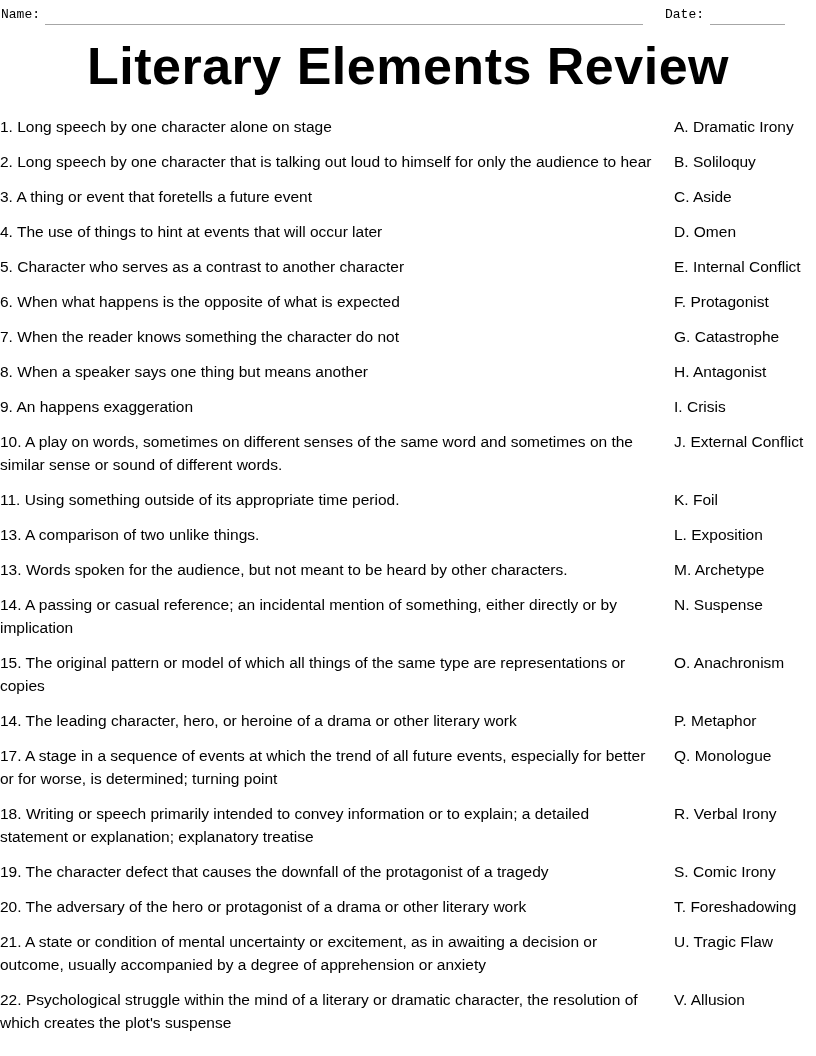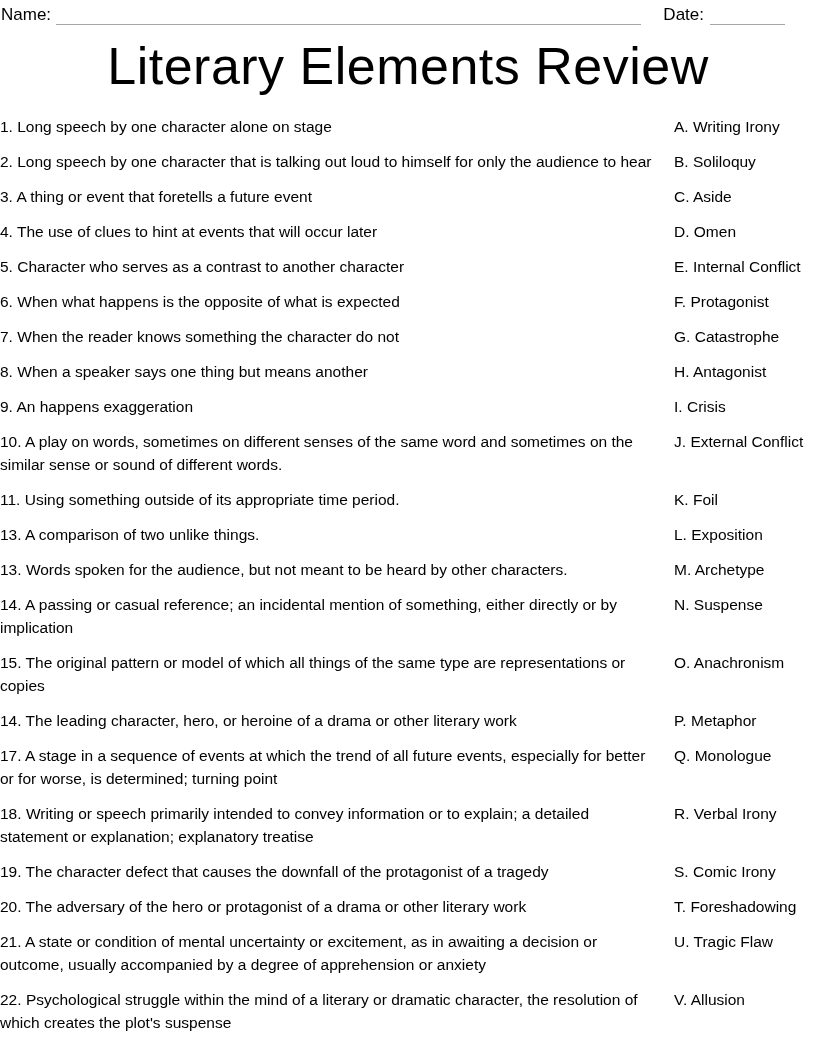--- a/index.html
+++ b/index.html
@@ -17,44 +17,45 @@
   }
 
   
   .name-date-row {
     display: flex;
     align-items: flex-end;
     padding: 3px 31px 0 1px;
     height: 22px;
   }
   .nd-label {
-    font-size: 17px;
+    font-size: 13px;
     line-height: 20px;
     white-space: nowrap;
+    font-family: Liberation Mono, monospace;
   }
   .blank-line {
     border-bottom: 1px solid #a6a6a6;
     height: 17px;
     display: inline-block;
   }
   .name-blank {
     flex: 1 1 auto;
     margin-left: 5px;
     margin-right: 22px;
   }
   .date-blank {
     width: 75px;
     margin-left: 6px;
   }
 
   
   .page-title {
     text-align: center;
     font-size: 52px;
-    font-weight: 400;
+    font-weight: 700;
     line-height: 66px;
     letter-spacing: 0.5px;
     margin-top: 8px;
     margin-bottom: 16px;
     font-family: "Liberation Sans", "DejaVu Sans", sans-serif;
   }
 
   
   .matching-list {
     padding-left: 0;
@@ -85,35 +86,35 @@
   <span class="blank-line name-blank"></span>
   <span class="nd-label">Date:</span>
   <span class="blank-line date-blank"></span>
 </div>
 
 <h1 class="page-title">Literary Elements Review</h1>
 
 <div class="matching-list">
   <div class="row">
     <div class="def"><span>1.</span> <span>Long speech by one character alone on stage</span></div>
-    <div class="term"><span>A.</span> <span>Writing Irony</span></div>
+    <div class="term"><span>A.</span> <span>Dramatic Irony</span></div>
   </div>
 
   <div class="row">
     <div class="def"><span>2.</span> <span>Long speech by one character that is talking out loud to himself for only the audience to hear</span></div>
     <div class="term"><span>B.</span> <span>Soliloquy</span></div>
   </div>
 
   <div class="row">
     <div class="def"><span>3.</span> <span>A thing or event that foretells a future event</span></div>
     <div class="term"><span>C.</span> <span>Aside</span></div>
   </div>
 
   <div class="row">
-    <div class="def"><span>4.</span> <span>The use of clues to hint at events that will occur later</span></div>
+    <div class="def"><span>4.</span> <span>The use of things to hint at events that will occur later</span></div>
     <div class="term"><span>D.</span> <span>Omen</span></div>
   </div>
 
   <div class="row">
     <div class="def"><span>5.</span> <span>Character who serves as a contrast to another character</span></div>
     <div class="term"><span>E.</span> <span>Internal Conflict</span></div>
   </div>
 
   <div class="row">
     <div class="def"><span>6.</span> <span>When what happens is the opposite of what is expected</span></div>

